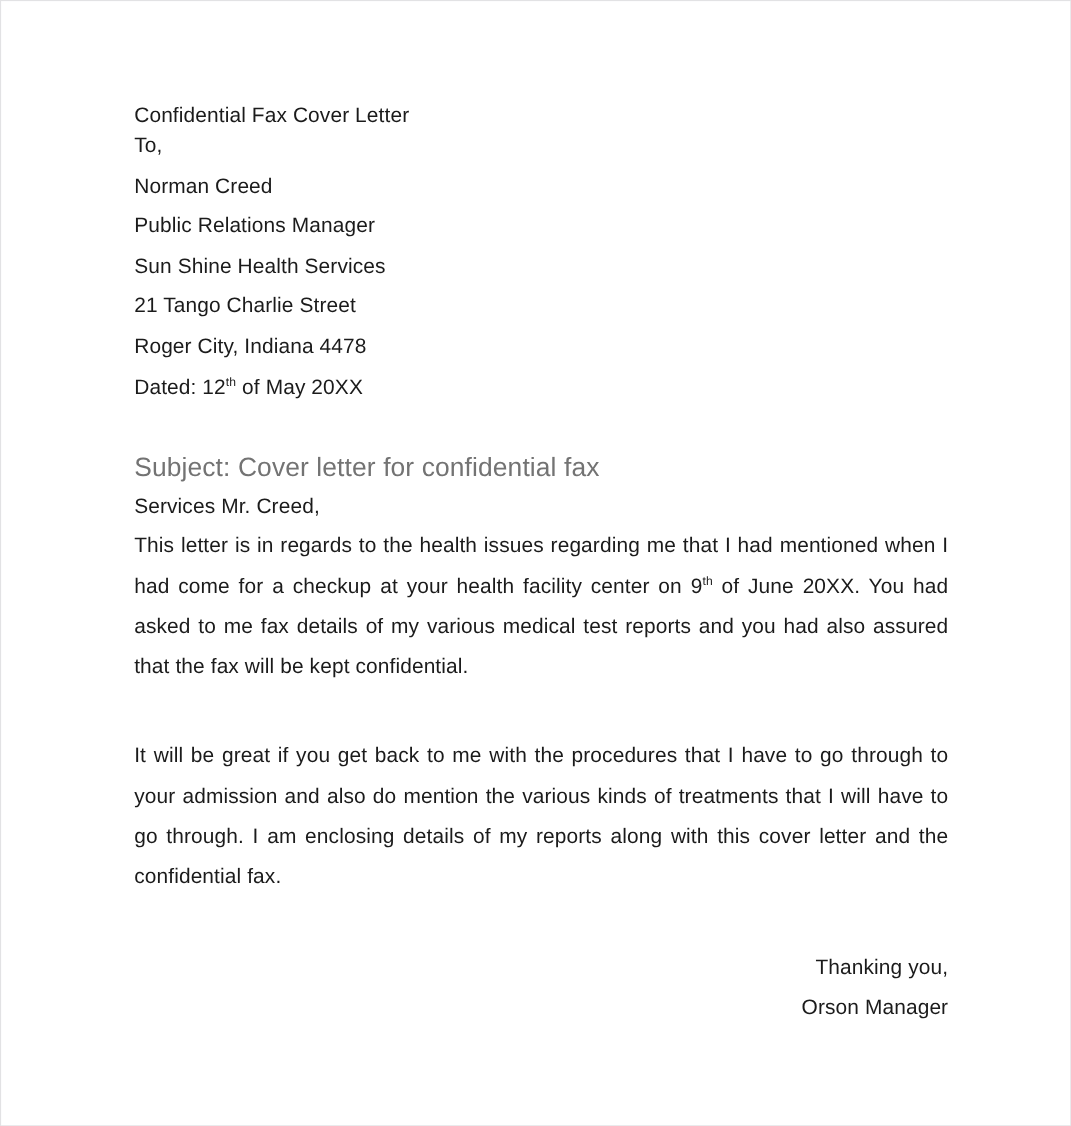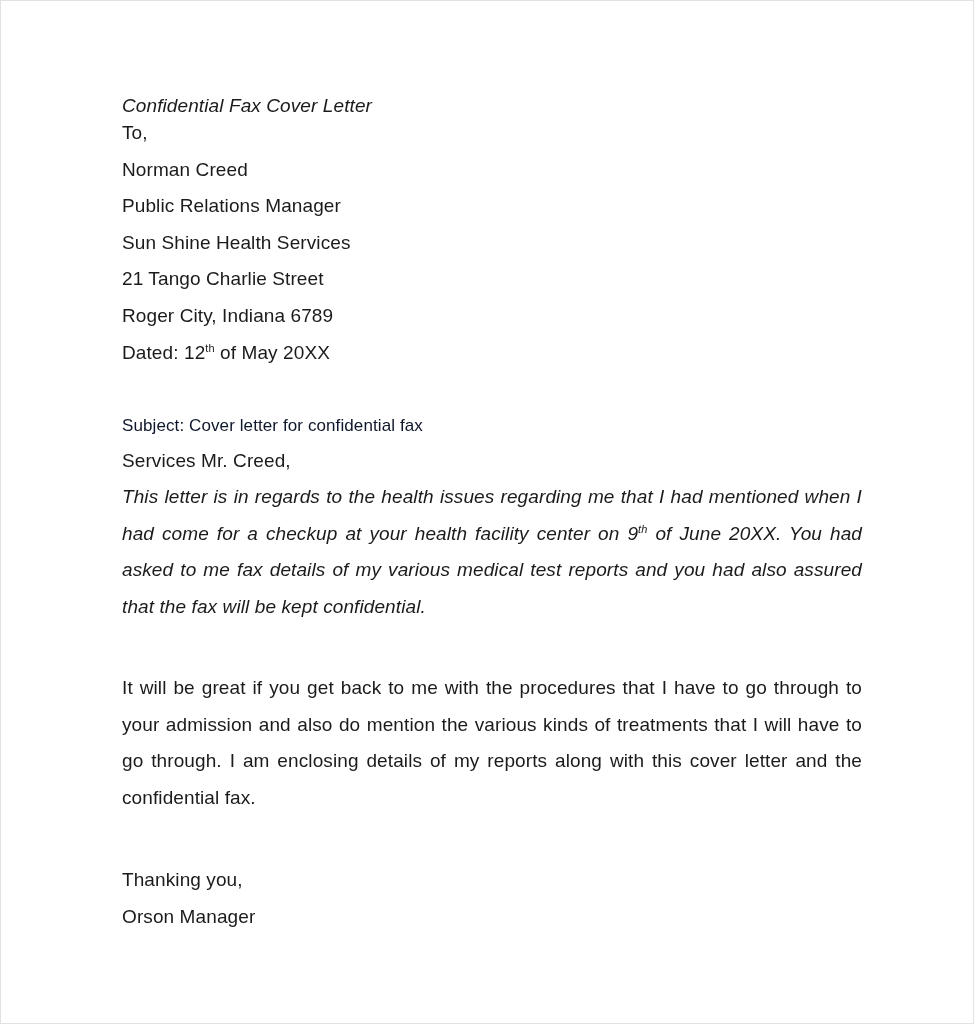--- a/index.html
+++ b/index.html
@@ -31,41 +31,40 @@
     width: 740px;
   }
 
   .letter-title {
     font-size: 19px;
     color: #1b1b1b;
     line-height: 1;
     margin: 0;
     padding-top: 95px;
     letter-spacing: 0.1px;
-    font-style: italic;
   }
 
   .address-block {
   }
 
   .address-line {
     font-size: 19px;
     color: #1b1b1b;
     line-height: 36.6px;
     white-space: nowrap;
     letter-spacing: 0.1px;
   }
 
   .subject-block {
     margin-top: 37px;
   }
 
   .subject-line {
-    font-size: 17px;
-    color: #0f172a;
+    font-size: 24px;
+    color: #737373;
     line-height: 35px;
     letter-spacing: 0.1px;
   }
 
   .salutation-line {
     font-size: 19px;
     color: #1b1b1b;
     line-height: 36px;
     letter-spacing: 0.1px;
   }
@@ -75,29 +74,29 @@
     color: #1b1b1b;
     line-height: 36.5px;
     text-align: justify;
     text-justify: inter-word;
     margin: 0;
     letter-spacing: 0.1px;
   }
 
   .para-first {
     margin-top: 0;
-    font-style: italic;
   }
 
   .para-second {
     margin-top: 45px;
   }
 
   .closing-block {
     margin-top: 46px;
+    text-align: right;
   }
 
   .closing-line {
     font-size: 19px;
     color: #1b1b1b;
     line-height: 36.5px;
     white-space: nowrap;
     letter-spacing: 0.1px;
   }
 
@@ -114,21 +113,21 @@
   <div class="sheet">
 
     <div class="letter-title">Confidential Fax Cover Letter</div>
 
     <div class="address-block">
       <div class="address-line">To,</div>
       <div class="address-line">Norman Creed</div>
       <div class="address-line">Public Relations Manager</div>
       <div class="address-line">Sun Shine Health Services</div>
       <div class="address-line">21 Tango Charlie Street</div>
-      <div class="address-line">Roger City, Indiana 6789</div>
+      <div class="address-line">Roger City, Indiana 4478</div>
       <div class="address-line"><span>Dated: 12</span><sup>th</sup><span> of May 20XX</span></div>
     </div>
 
     <div class="subject-block">
       <div class="subject-line">Subject: Cover letter for confidential fax</div>
       <div class="salutation-line">Services Mr. Creed,</div>
     </div>
 
     <p class="body-paragraph para-first"><span>This letter is in regards to the health issues regarding me that I had mentioned when I had come for a checkup at your health facility center on 9</span><sup>th</sup><span> of June 20XX. You had asked to me fax details of my various medical test reports and you had also assured that the fax will be kept confidential.</span></p>
 

